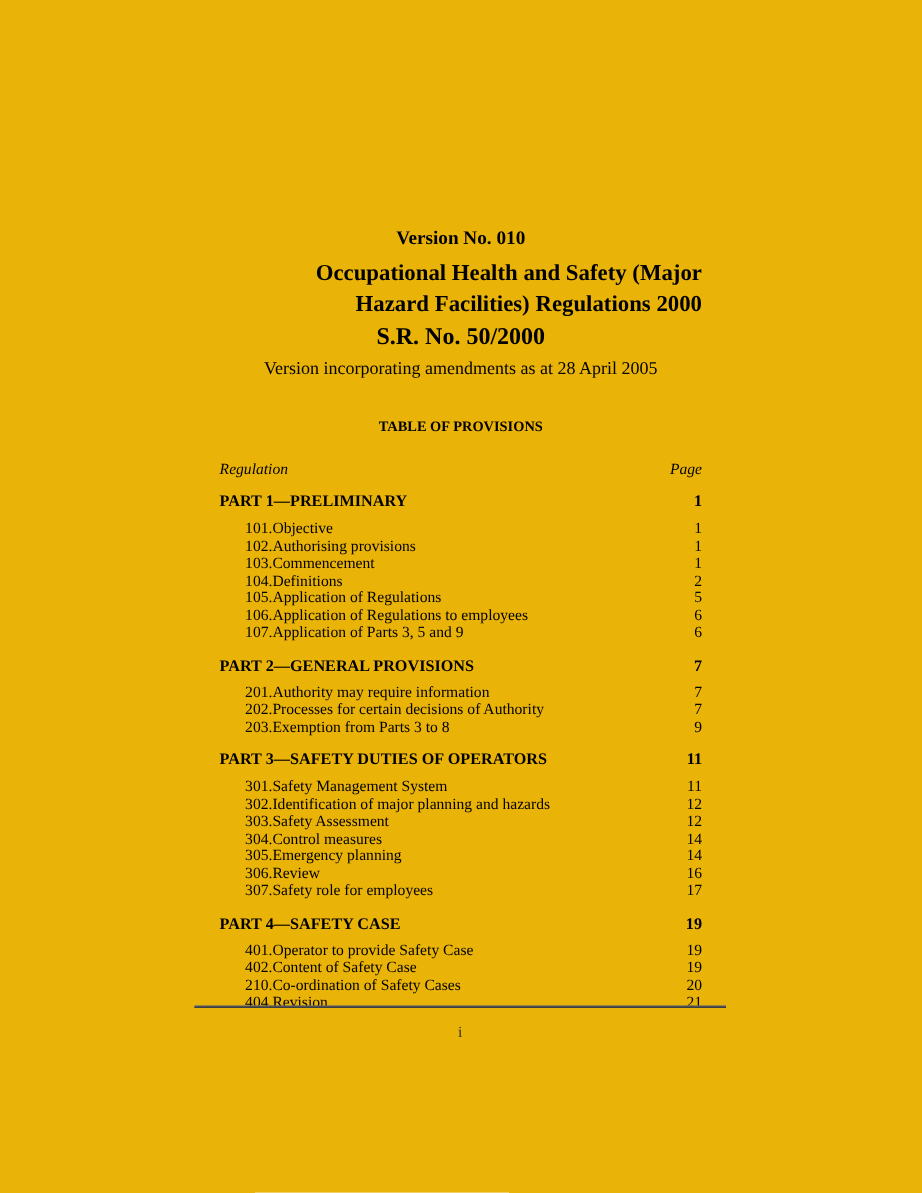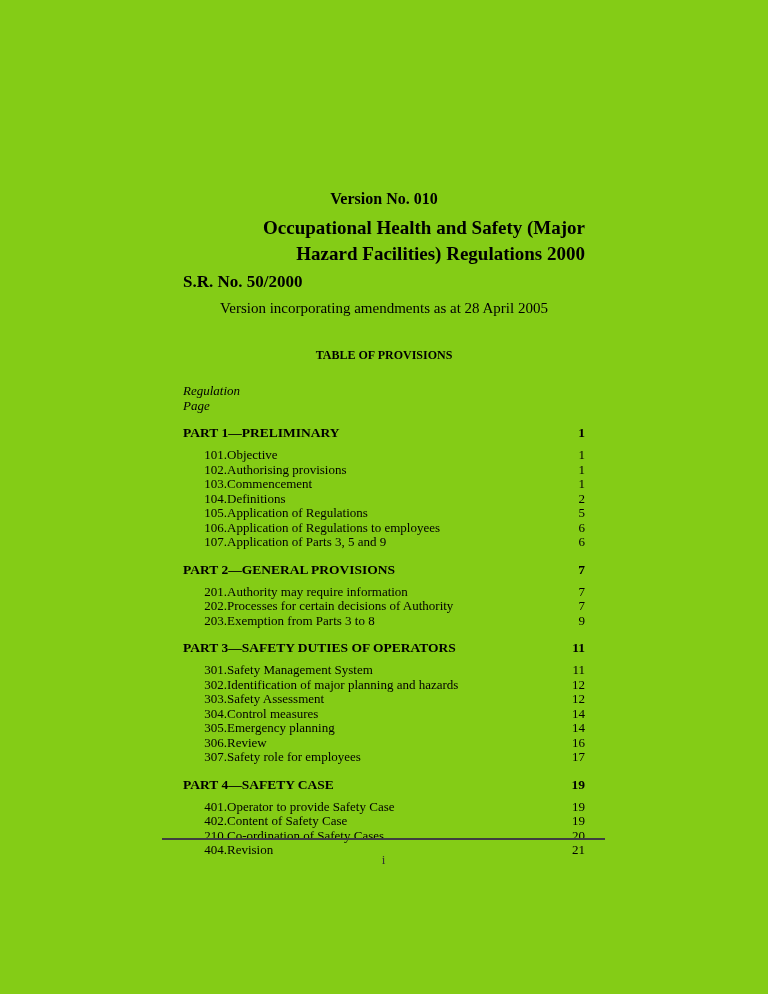--- a/index.html
+++ b/index.html
@@ -1,21 +1,21 @@
 <!DOCTYPE html>
 <html><head>
 <meta charset="utf-8">
 <style>
   * { margin: 0; padding: 0; box-sizing: border-box; }
   html, body { background: #ffffff; }
   .page {
     position: relative;
     width: 768px;
     height: 994px;
-    background: #84cc16;
+    background: #eab308;
     font-family: "Liberation Serif", serif;
     color: #000000;
     overflow: hidden;
   }
   .content {
     position: absolute;
     top: 190px;
     left: 183px;
     width: 402px;
   }
@@ -26,22 +26,23 @@
     line-height: 18px;
   }
   .doc-title {
     text-align: right;
     font-weight: bold;
     font-size: 19px;
     line-height: 26px;
     margin-top: 7px;
   }
   .sr-line {
-    font-weight: bold;
-    font-size: 17px;
+    text-align: center;
+    font-weight: bold;
+    font-size: 20px;
     line-height: 17px;
     margin-top: 6px;
   }
   .amend-line {
     text-align: center;
     font-size: 15px;
     line-height: 18px;
     margin-top: 9px;
   }
   .toc-heading {
@@ -51,21 +52,20 @@
     line-height: 17px;
     margin-top: 30px;
   }
   .toc-cols {
     display: flex;
     justify-content: space-between;
     font-style: italic;
     font-size: 13px;
     line-height: 15px;
     margin-top: 19px;
-    flex-direction: column;
   }
   .part { margin-top: 12px; }
   .part-heading {
     display: flex;
     justify-content: space-between;
     font-weight: bold;
     font-size: 13.5px;
     line-height: 16px;
     margin-bottom: 7px;
   }

